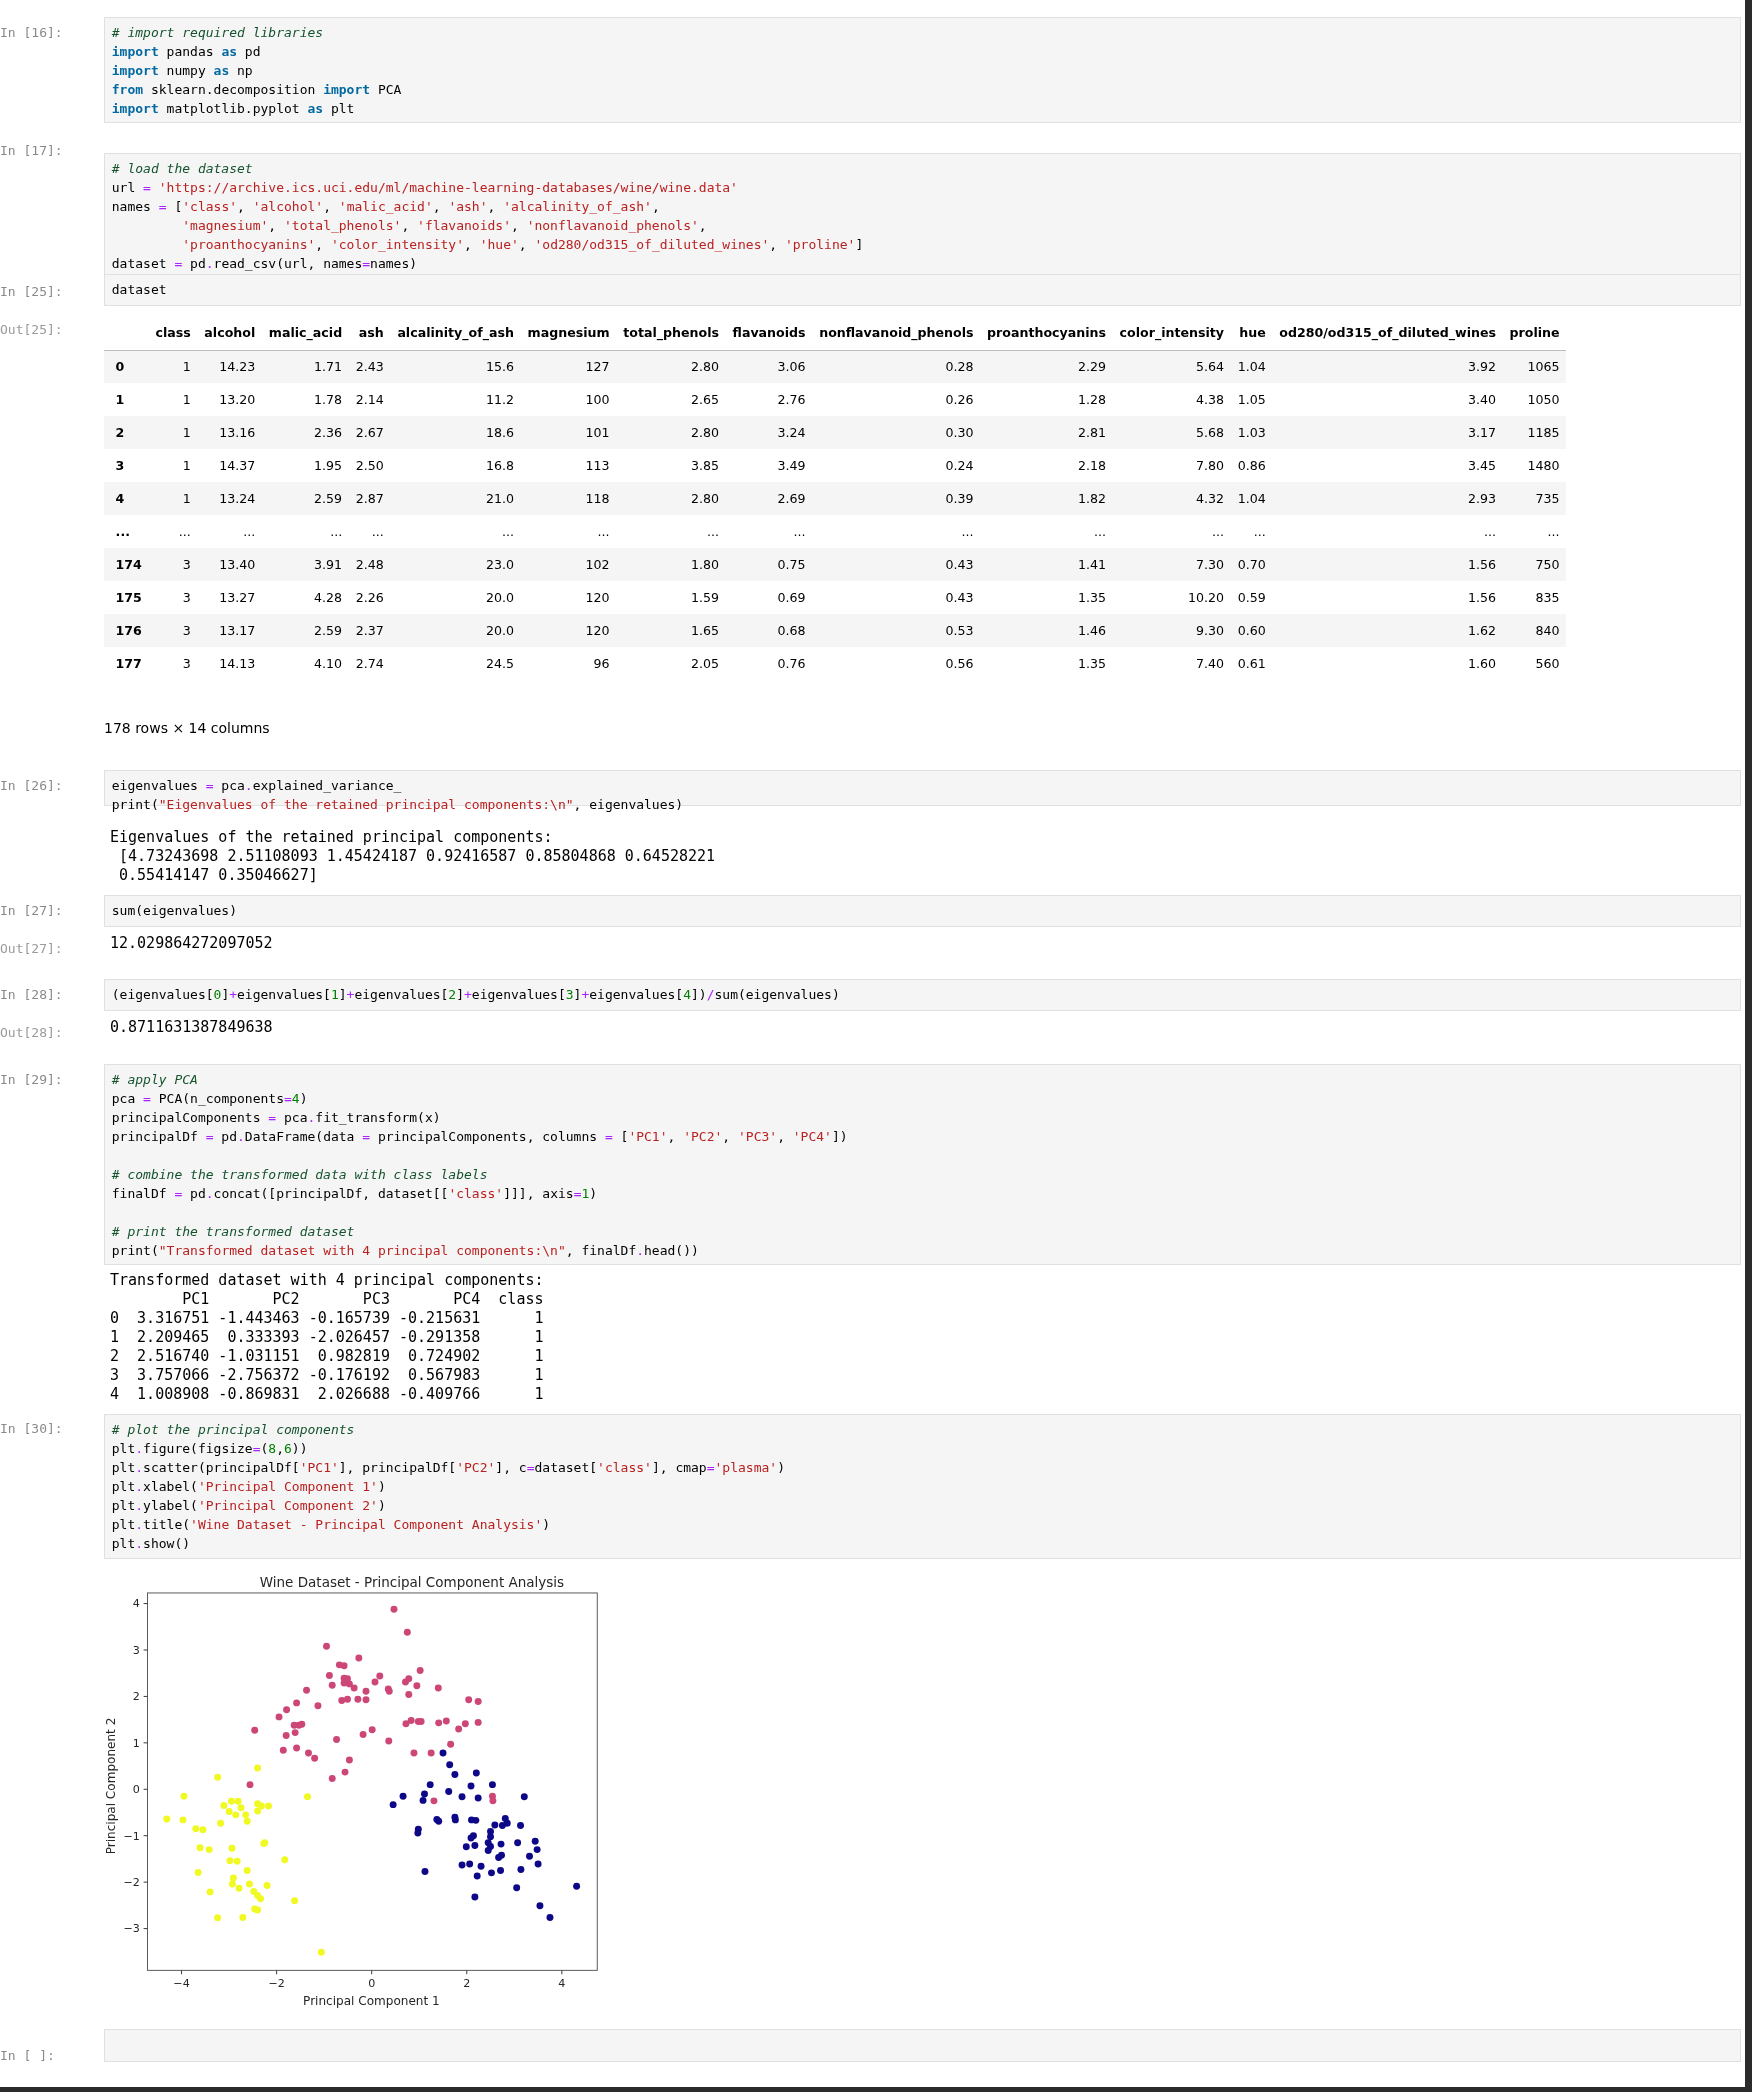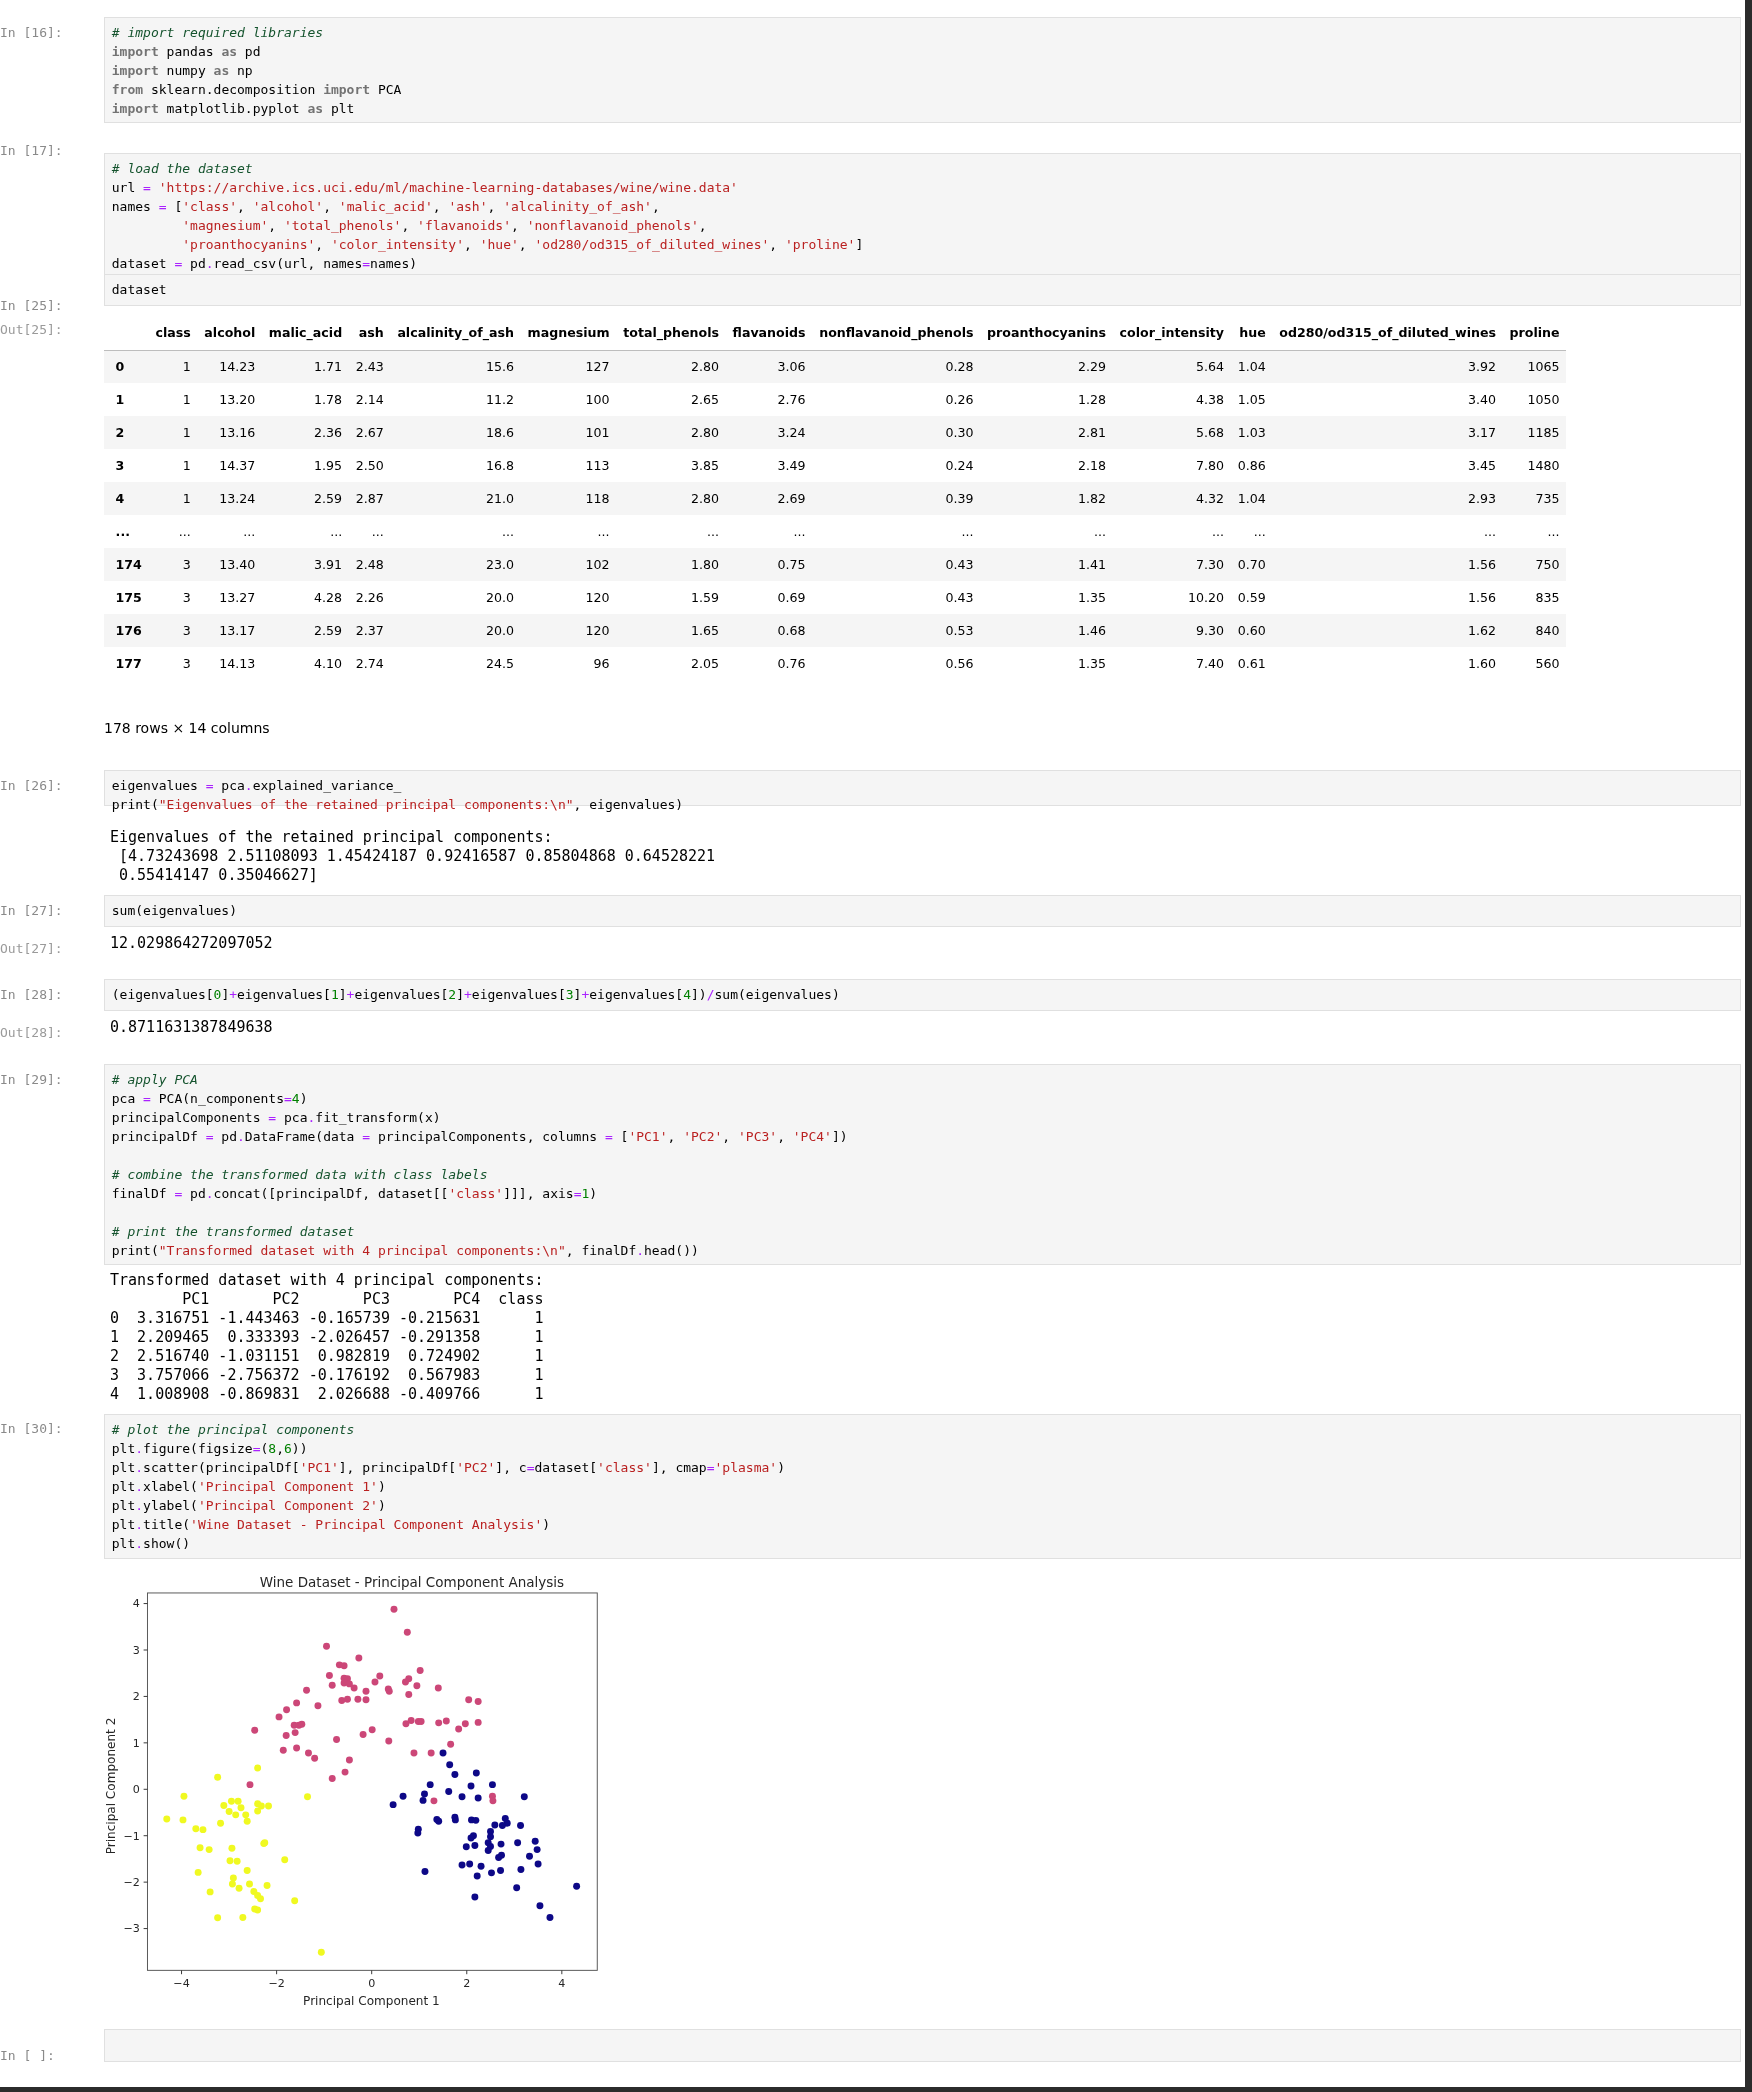--- a/index.html
+++ b/index.html
@@ -19,21 +19,21 @@
   .input-box {
     position: absolute; left: 104px; right: 4.8px; background: #f5f5f5; border: 1px solid #e0e0e0;
     padding: 4.8px 6.8px; font-family: "DejaVu Sans Mono", monospace; font-size: 13px; line-height: 19px;
     white-space: pre; color: #000;
   }
   .output-area {
     position: absolute; left: 110px; font-family: "DejaVu Sans Mono", monospace; font-size: 15px;
     line-height: 19px; white-space: pre; color: #000;
   }
   .cm { color: #14532d; font-style: italic; }
-  .kw { color: #737373; font-weight: bold; }
+  .kw { color: #0369a1; font-weight: bold; }
   .st { color: #ba2121; }
   .nm { color: #008000; }
   .op { color: #aa22ff; }
   
   table.df {
     position: absolute; left: 104px; border-collapse: collapse;
     font-family: "DejaVu Sans", sans-serif; font-size: 12.6px; color: #000;
   }
   table.df th, table.df td { padding: 0 6.8px; height: 33px; text-align: right; white-space: nowrap; }
   table.df thead th { font-weight: bold; border-bottom: 1px solid #bdbdbd; height: 35px; }
@@ -64,21 +64,21 @@
   <div class="prompt" style="top:5.8px;">In [17]:</div>
   <div class="input-box code-src" style="top:0; height:126px;margin-top:18px;"><span class="cm"># load the dataset</span>
 <span>url </span><span class="op">=</span><span> </span><span class="st">'https://archive.ics.uci.edu/ml/machine-learning-databases/wine/wine.data'</span>
 <span>names </span><span class="op">=</span><span> [</span><span class="st">'class'</span><span>, </span><span class="st">'alcohol'</span><span>, </span><span class="st">'malic_acid'</span><span>, </span><span class="st">'ash'</span><span>, </span><span class="st">'alcalinity_of_ash'</span><span>,</span>
 <span>         </span><span class="st">'magnesium'</span><span>, </span><span class="st">'total_phenols'</span><span>, </span><span class="st">'flavanoids'</span><span>, </span><span class="st">'nonflavanoid_phenols'</span><span>,</span>
 <span>         </span><span class="st">'proanthocyanins'</span><span>, </span><span class="st">'color_intensity'</span><span>, </span><span class="st">'hue'</span><span>, </span><span class="st">'od280/od315_of_diluted_wines'</span><span>, </span><span class="st">'proline'</span><span>]</span>
 <span>dataset </span><span class="op">=</span><span> pd</span><span class="op">.</span><span>read_csv(url, names</span><span class="op">=</span><span>names)</span></div>
 </div>
 
 <div class="cell" style="top:274px;">
-  <div class="prompt" style="top:22px;">In [25]:</div>
+  <div class="prompt" style="top:8px;">In [25]:</div>
   <div class="input-box code-src" style="top:0; height:32px;"><span>dataset</span></div>
   <div class="prompt out" style="top:46px;">Out[25]:</div>
   <table class="df" id="df-table" style="top:41px;">
     <thead>
         <tr id="df-head">
           <th></th>
           <th>class</th>
           <th>alcohol</th>
           <th>malic_acid</th>
           <th>ash</th>

